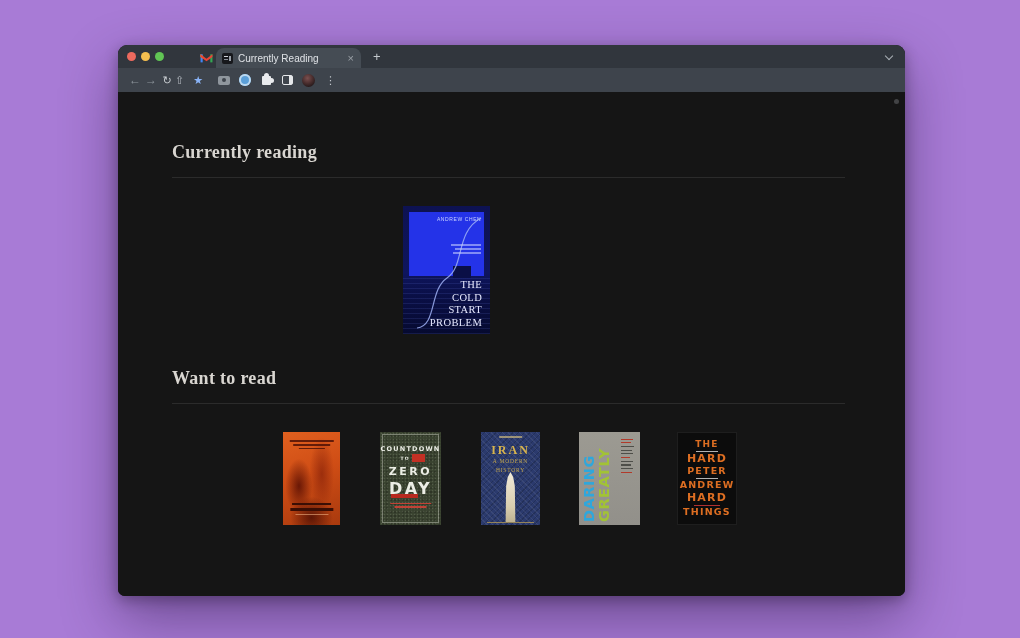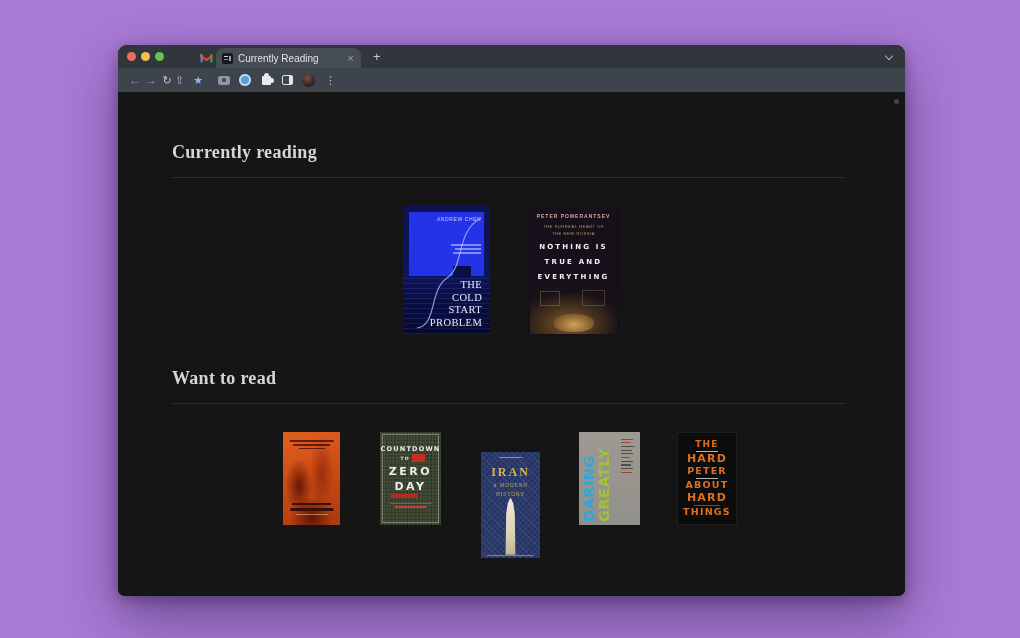--- a/index.html
+++ b/index.html
@@ -141,21 +141,21 @@
     background-image:radial-gradient(rgba(220,230,200,.16) .5px, transparent 1.1px),
                      radial-gradient(rgba(0,0,0,.3) .5px, transparent 1.1px);
     background-size:3px 3px, 4px 4px; background-position:0 0, 1px 2px; }
   .czd .frame { position:absolute; inset:2px; border:1px solid rgba(225,228,215,.4); }
   .czd .w { position:absolute; left:0; right:0; text-align:center; color:#eceee6;
     font-family:"DejaVu Sans",sans-serif; font-weight:bold; line-height:1; }
   .czd .cw { top:15%; font-size:6.5px; letter-spacing:1.2px; }
   .czd .to { top:26.5%; font-size:4.5px; letter-spacing:1px; left:-18%; }
   .czd .redbox { position:absolute; left:52%; top:24%; width:13px; height:8px; background:#c23024; }
   .czd .zw { top:37%; font-size:11px; letter-spacing:2.5px; }
-  .czd .dw { top:53%; font-size:11px; letter-spacing:2.5px; }
+  .czd .dw { top:53%; font-size:16px; letter-spacing:2.5px; }
   .czd .redbar { position:absolute; left:18%; top:67%; width:44%; height:4px; background:#b8291f; }
   .czd .sub { position:absolute; left:50%; transform:translateX(-50%); height:1.5px; background:#c04236; }
   .czd .s1 { top:76%; width:68%; } .czd .s2 { top:80%; width:54%; }
 
   
   .irn { background:#2b3a6d;
     background-image:repeating-linear-gradient(45deg, rgba(255,255,255,.07) 0 1px, transparent 1px 4px),
                      repeating-linear-gradient(-45deg, rgba(0,0,0,.18) 0 1px, transparent 1px 4px); }
   .irn .author-line { position:absolute; top:4.5%; left:50%; transform:translateX(-50%); width:40%; height:1.5px; background:rgba(205,185,125,.7); }
   .irn .title { position:absolute; top:12%; left:0; right:0; text-align:center;
@@ -251,36 +251,20 @@
           <i style="width:28px"></i>
       </div>
       <div class="title">
         <span>THE</span>
         <span>COLD</span>
         <span>START</span>
         <span>PROBLEM</span>
       </div>
     </div>
 
-    <div class="book nit" style="left:409px; top:114px; width:93px; height:131px;">
-      <div class="author">PETER POMERANTSEV</div>
-      <div class="subtitle">
-        <span>THE SURREAL HEART OF</span>
-        <span>THE NEW RUSSIA</span>
-      </div>
-      <div class="title">
-        <span>NOTHING IS</span>
-        <span>TRUE AND</span>
-        <span>EVERYTHING</span>
-        <span>IS POSSIBLE</span>
-      </div>
-      <div class="photo">
-        <div class="chair"></div>
-      </div>
-    </div>
 
     <h2 class="sec-title" style="top:276px;">Want to read</h2>
     <div class="divider" style="top:311px;"></div>
 
     <div class="book org" style="left:165px; top:340px; width:57px; height:93px;">
       <div class="ph"></div>
       <div class="t t1"></div>
       <div class="t t2"></div>
       <div class="t t3"></div>
       <div class="t b1"></div>
@@ -293,21 +277,21 @@
       <div class="w cw">COUNTDOWN</div>
       <div class="w to">TO</div>
       <div class="redbox"></div>
       <div class="w zw">ZERO</div>
       <div class="w dw">DAY</div>
       <div class="redbar"></div>
       <div class="sub s1"></div>
       <div class="sub s2"></div>
     </div>
 
-    <div class="book irn" style="left:363px; top:360px; width:59px; height:106px;">
+    <div class="book irn" style="left:363px; top:340px; width:59px; height:93px;">
       <div class="author-line"></div>
       <div class="title">IRAN</div>
       <div class="subtitle">
         <span>A MODERN</span>
         <span>HISTORY</span>
       </div>
       <div class="arch"></div>
       <div class="base"></div>
     </div>
 
@@ -329,20 +313,20 @@
           <i class="rd" style="width:11px"></i>
       </div>
     </div>
 
     <div class="book htt" style="left:559px; top:340px; width:60px; height:93px;">
       <span class="sz1">THE</span>
       <i class="wl"></i>
       <span class="sz2">HARD</span>
       <span class="sz3">PETER</span>
       <i class="wl"></i>
-      <span class="sz3">ABOUT</span>
+      <span class="sz3">ANDREW</span>
       <span class="sz2">HARD</span>
       <i class="rl"></i>
       <span class="sz3">THINGS</span>
     </div>
 
   </div>
 </div>
 
 </body></html>

